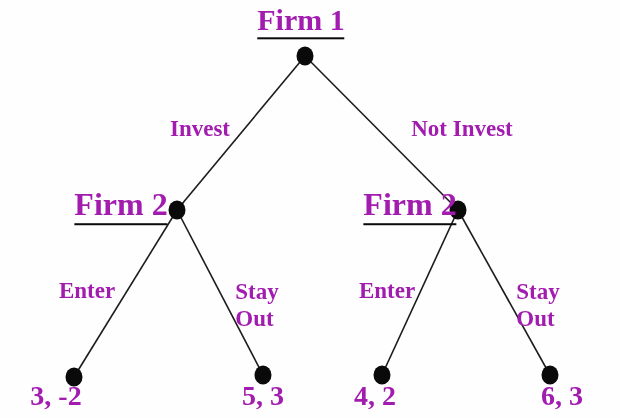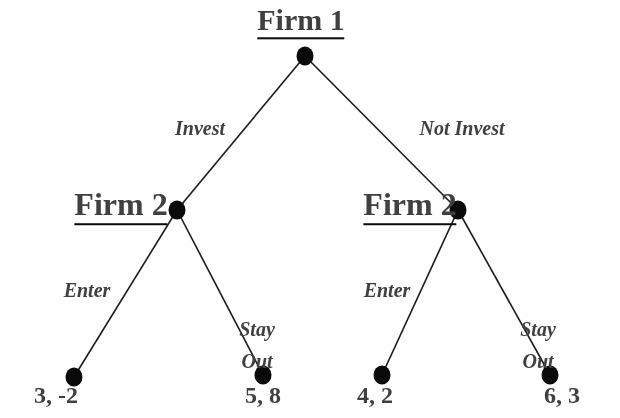--- a/index.html
+++ b/index.html
@@ -26,43 +26,41 @@
     stroke-width: 1.6;
   }
   .edges-svg ellipse {
     fill: #0a0a0a;
   }
   .lbl {
     position: absolute;
     transform: translate(-50%, -50%);
     font-weight: bold;
     white-space: nowrap;
-    color: #404040;
+    color: #a21caf;
     line-height: 1.08;
   }
   .player-label {
     font-size: 32px;
     border-bottom: 2.5px solid #0a0a0a;
     padding-bottom: 1px;
   }
   .root-label {
     font-size: 30px;
   }
   .action-label {
-    font-size: 20px;
-    font-style: italic;
+    font-size: 23px;
   }
   .two-line {
     white-space: pre-line;
-    text-align: center;
-    line-height: 32px;
-    margin-top: 40px;
+    text-align: left;
+    line-height: 27px;
   }
   .payoff-label {
-    font-size: 24px;
+    font-size: 28px;
   }
 </style>
 </head>
 <body>
 
 <div class="canvas">
 
   <svg class="edges-svg" width="620" height="418" viewBox="0 0 620 418">
 
     <line x1="305" y1="56" x2="177" y2="210"></line>
@@ -99,19 +97,19 @@
   <div class="lbl action-label two-line" style="left:257px; top:305px;">Stay
 Out</div>
 
   <div class="lbl action-label" style="left:387px; top:291px;">Enter</div>
 
   <div class="lbl action-label two-line" style="left:538px; top:305px;">Stay
 Out</div>
 
   <div class="lbl payoff-label" style="left:56px; top:396px;">3, -2</div>
 
-  <div class="lbl payoff-label" style="left:263px; top:396px;">5, 8</div>
+  <div class="lbl payoff-label" style="left:263px; top:396px;">5, 3</div>
 
   <div class="lbl payoff-label" style="left:375px; top:396px;">4, 2</div>
 
   <div class="lbl payoff-label" style="left:562px; top:396px;">6, 3</div>
 
 </div>
 
 </body></html>

